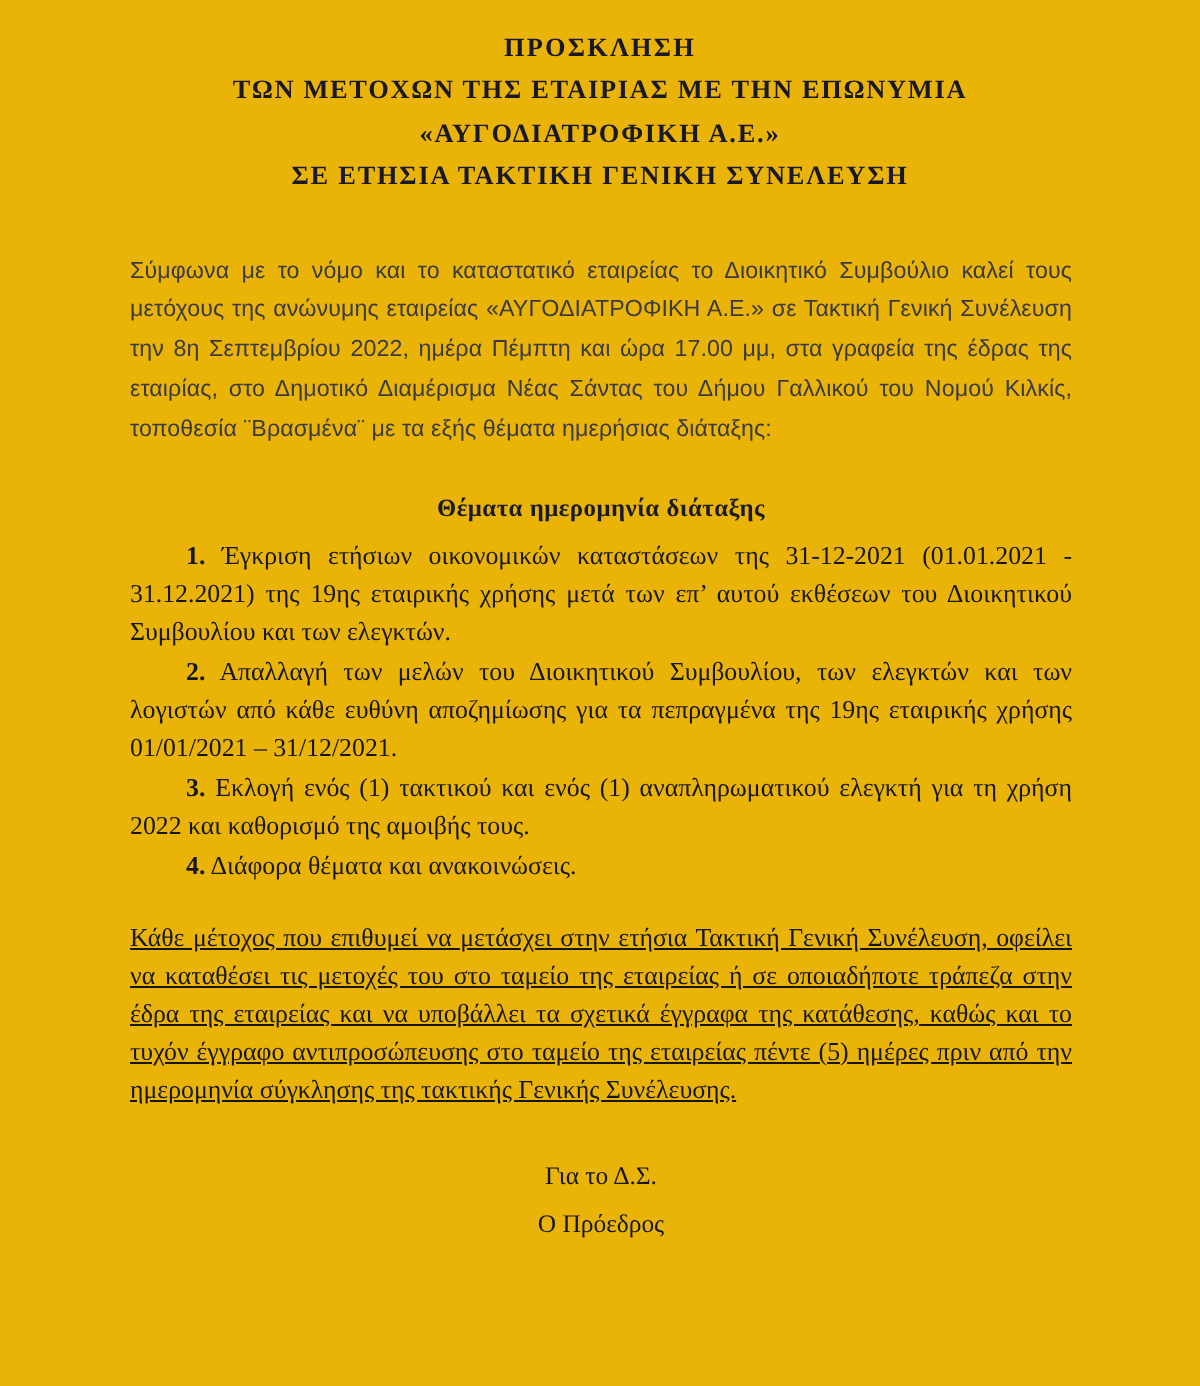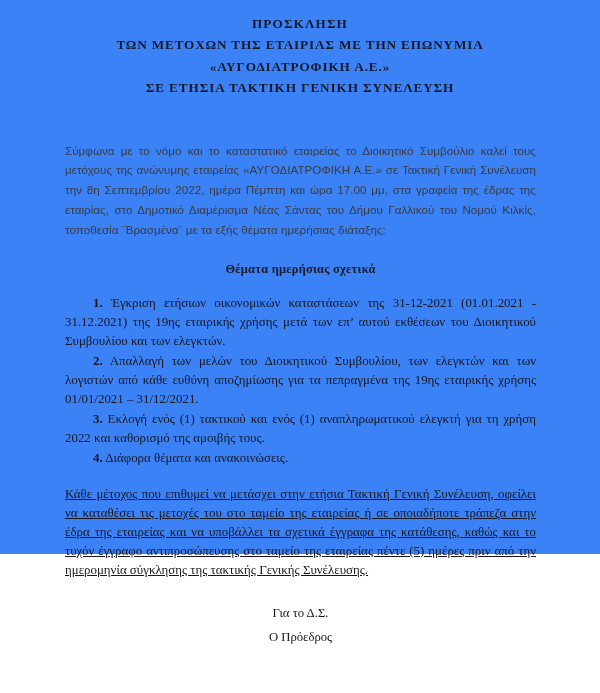--- a/index.html
+++ b/index.html
@@ -12,22 +12,22 @@
     height: 693px;
     background: #ffffff;
     font-family: "Liberation Serif", serif;
     color: #1a1a24;
     overflow: hidden;
   }
 
   .page {
     position: relative;
     width: 600px;
-    height: 554px;
-    background: #3b82f6;
+    height: 693px;
+    background: #eab308;
     box-sizing: border-box;
   }
 
   
   .title-block {
     padding-top: 13px;
     text-align: center;
   }
   .title-line {
     font-family: "Liberation Serif", serif;
@@ -41,21 +41,21 @@
   .title-line.t3 { font-size: 13.2px; letter-spacing: 0.9px; text-align: center; }
   .title-line.t4 { font-size: 13.2px; letter-spacing: 0.9px; }
 
   
   .body-wrap {
     padding: 0 64px 0 65px;
   }
 
   
   .intro {
-    margin-top: 42px;
+    margin-top: 27px;
     font-family: "Liberation Sans", sans-serif;
     font-size: 11.6px;
     line-height: 1.72;
     text-align: justify;
     color: #3a3a42;
     letter-spacing: 0.05px;
   }
 
   
   .agenda-heading {
@@ -63,21 +63,21 @@
     text-align: center;
     font-family: "Liberation Serif", serif;
     font-weight: bold;
     font-size: 12.4px;
     color: #1b1b28;
     letter-spacing: 0.25px;
   }
 
   
   .agenda-list {
-    margin-top: 17px;
+    margin-top: 7px;
   }
   .agenda-item {
     font-family: "Liberation Serif", serif;
     font-size: 12.9px;
     line-height: 1.47;
     text-align: justify;
     text-indent: 28px;
     color: #16161f;
     margin: 0 0 1px 0;
   }
@@ -120,21 +120,21 @@
     <div class="title-line t1">ΠΡΟΣΚΛΗΣΗ</div>
     <div class="title-line t2">ΤΩΝ ΜΕΤΟΧΩΝ ΤΗΣ ΕΤΑΙΡΙΑΣ ΜΕ ΤΗΝ ΕΠΩΝΥΜΙΑ</div>
     <div class="title-line t3">«ΑΥΓΟΔΙΑΤΡΟΦΙΚΗ Α.Ε.»</div>
     <div class="title-line t4">ΣΕ ΕΤΗΣΙΑ ΤΑΚΤΙΚΗ ΓΕΝΙΚΗ ΣΥΝΕΛΕΥΣΗ</div>
   </div>
 
   <div class="body-wrap">
 
     <p class="intro">Σύμφωνα με το νόμο και το καταστατικό εταιρείας το Διοικητικό Συμβούλιο καλεί τους μετόχους της ανώνυμης εταιρείας «ΑΥΓΟΔΙΑΤΡΟΦΙΚΗ Α.Ε.» σε Τακτική Γενική Συνέλευση την 8η Σεπτεμβρίου 2022, ημέρα Πέμπτη και ώρα 17.00 μμ, στα γραφεία της έδρας της εταιρίας, στο Δημοτικό Διαμέρισμα Νέας Σάντας του Δήμου Γαλλικού του Νομού Κιλκίς, τοποθεσία ¨Βρασμένα¨ με τα εξής θέματα ημερήσιας διάταξης:</p>
 
-    <div class="agenda-heading">Θέματα ημερήσιας σχετικά</div>
+    <div class="agenda-heading">Θέματα ημερομηνία διάταξης</div>
 
     <div class="agenda-list">
       <p class="agenda-item">
         <span class="agenda-num">1.</span>
         <span class="agenda-text">Έγκριση ετήσιων οικονομικών καταστάσεων της 31-12-2021 (01.01.2021 - 31.12.2021) της 19ης εταιρικής χρήσης μετά των επ’ αυτού εκθέσεων του Διοικητικού Συμβουλίου και των ελεγκτών.</span>
       </p>
       <p class="agenda-item">
         <span class="agenda-num">2.</span>
         <span class="agenda-text">Απαλλαγή των μελών του Διοικητικού Συμβουλίου, των ελεγκτών και των λογιστών από κάθε ευθύνη αποζημίωσης για τα πεπραγμένα της 19ης εταιρικής χρήσης 01/01/2021 – 31/12/2021.</span>
       </p>

